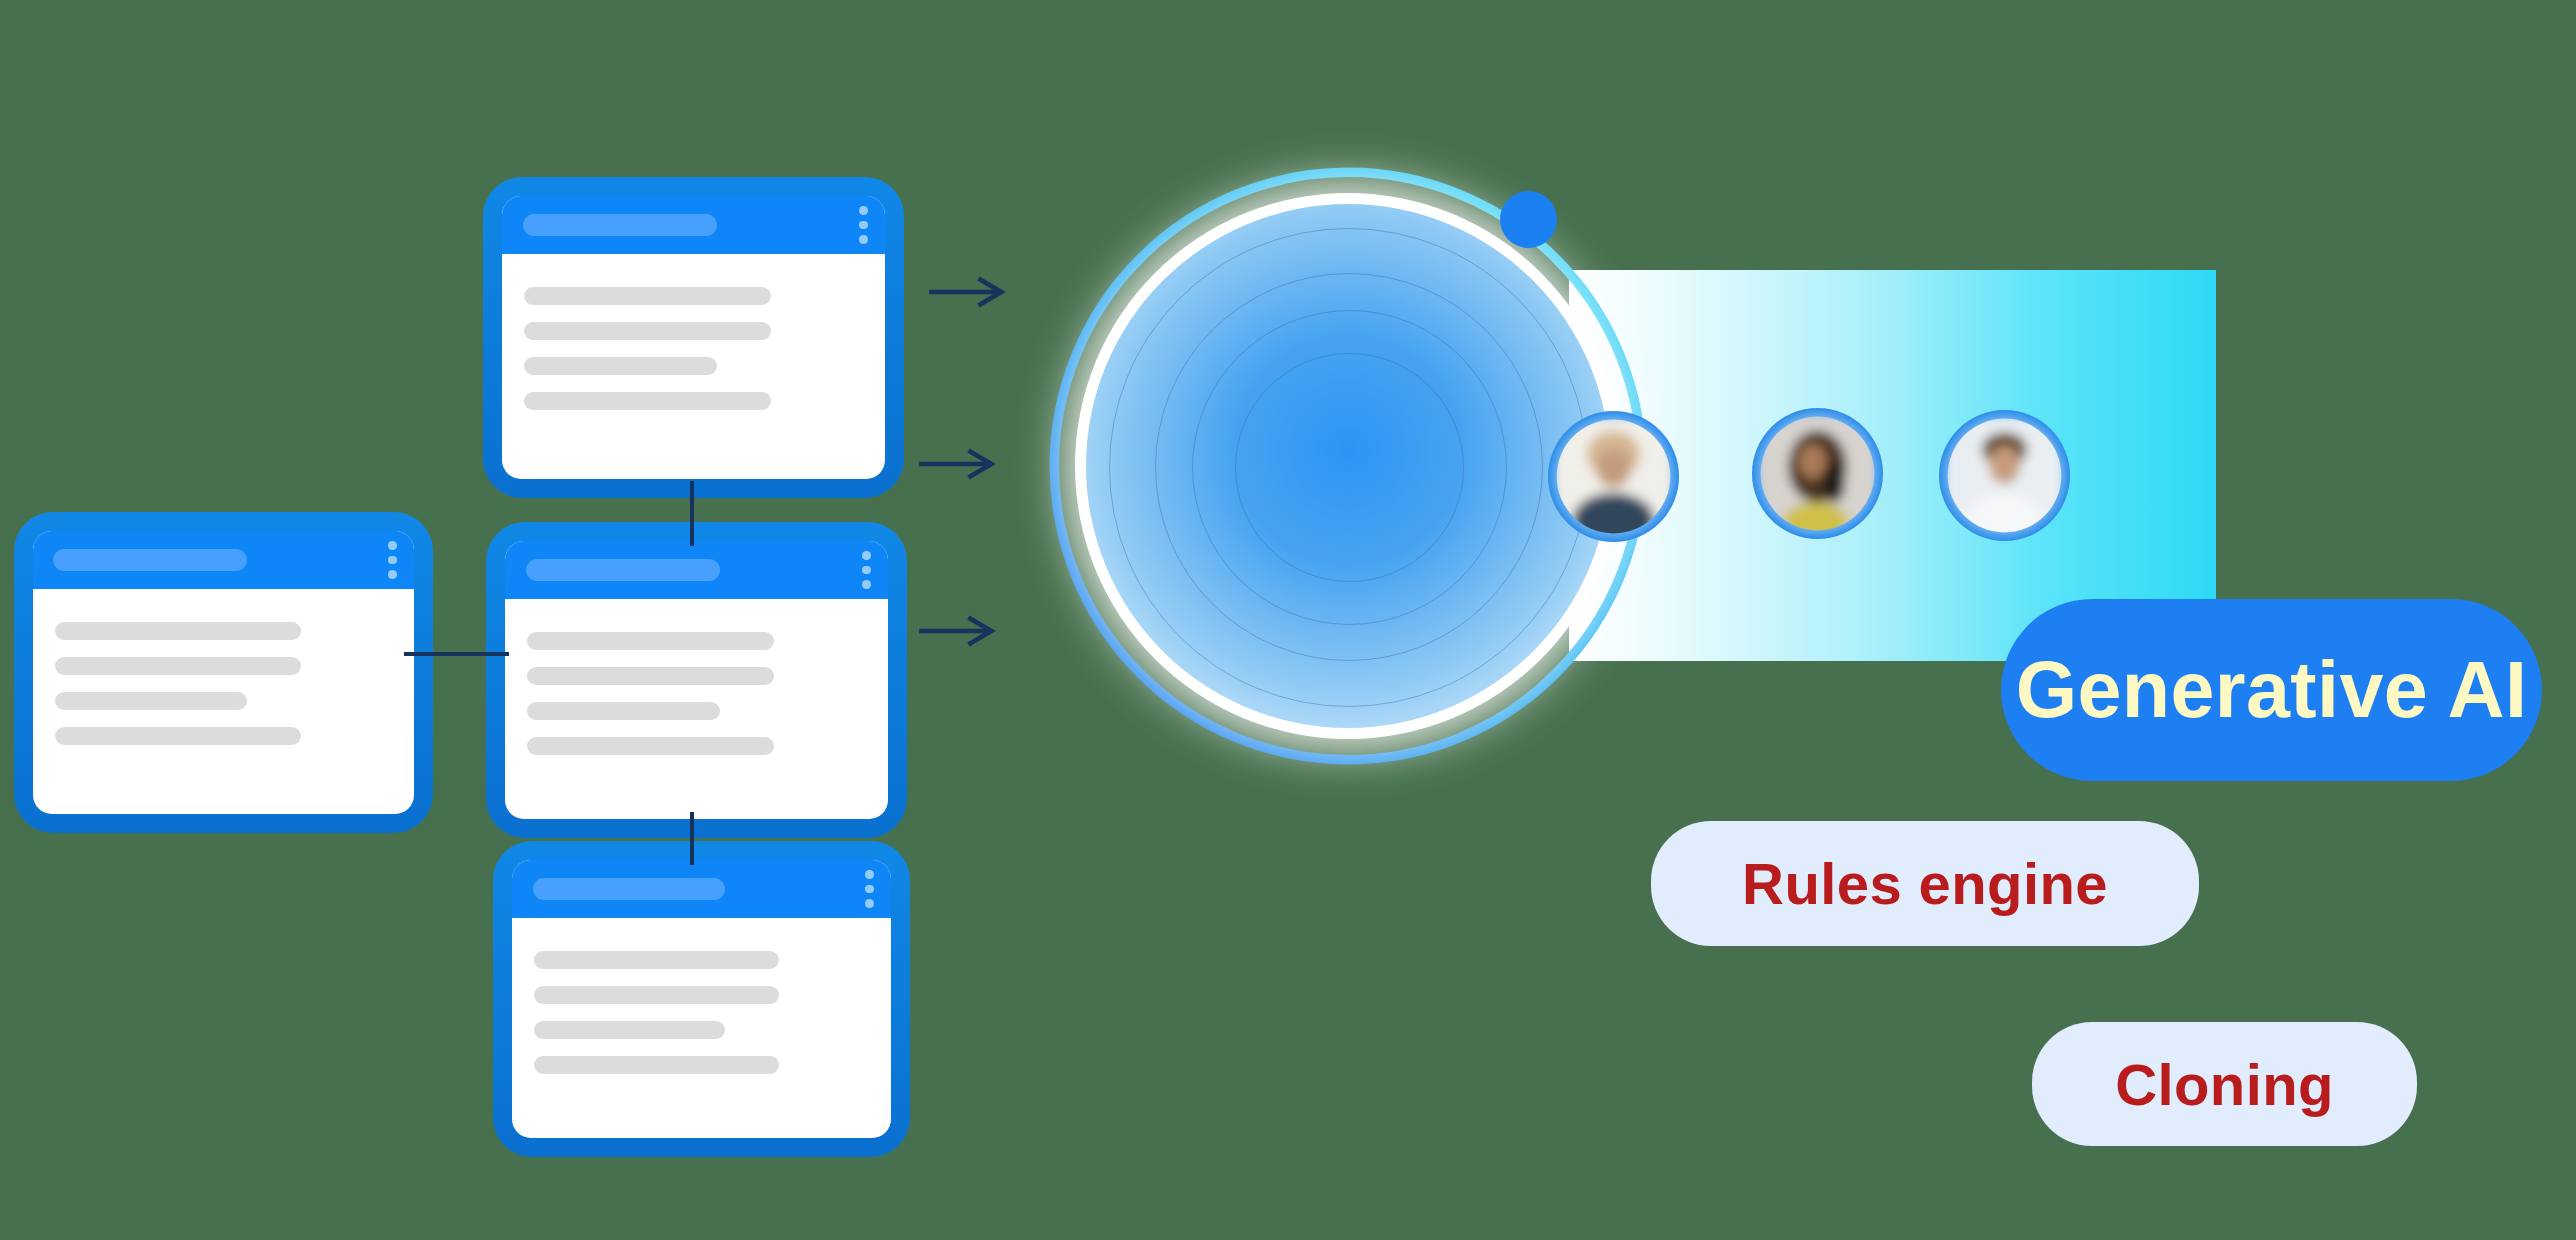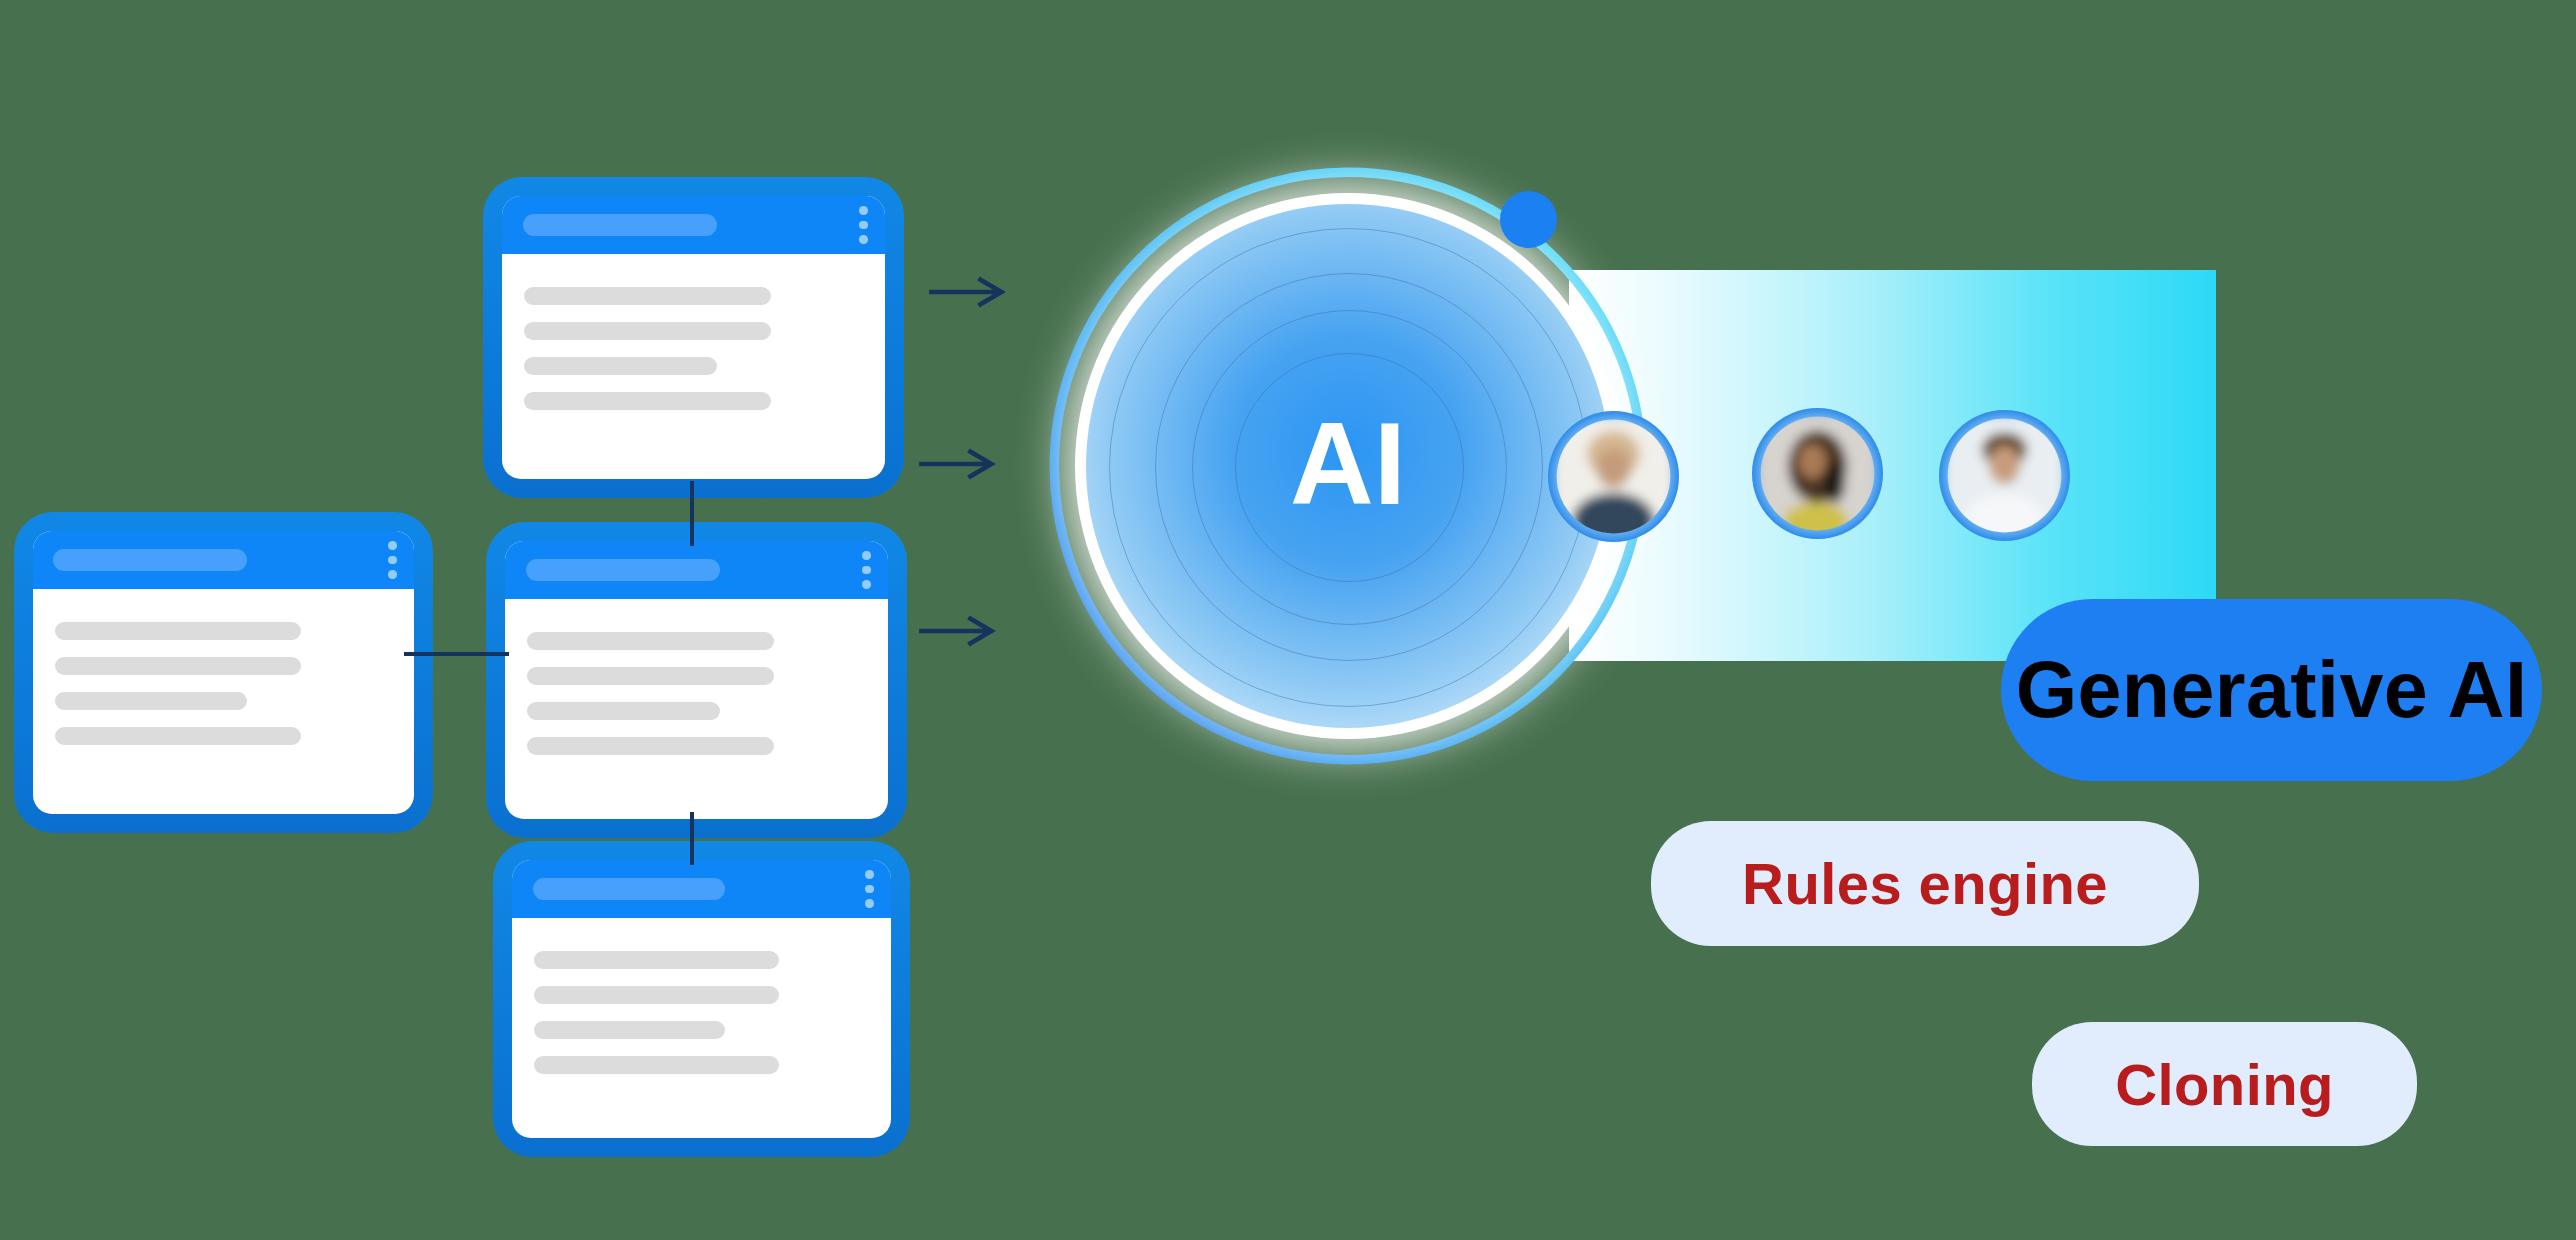--- a/index.html
+++ b/index.html
@@ -84,21 +84,21 @@
   .avatar-2{left:1752px;top:408px;}
   .avatar-3{left:1939px;top:410px;}
 
   
   .pill{
     position:absolute;display:flex;align-items:center;justify-content:center;
     font-weight:bold;letter-spacing:0.4px;white-space:nowrap;
   }
   .pill-light{background:#e1ecfc;color:#b91c1c;font-size:58px;border-radius:60px;}
   .pill-generative{left:2001px;top:599px;width:541px;height:182px;border-radius:91px;
-    background:#1d7ff2;color:#000000;font-size:79px;}
+    background:#1d7ff2;color:#fef9c3;font-size:79px;}
   .pill-rules{left:1651px;top:821px;width:548px;height:125px;}
   .pill-masking{left:1186px;top:892px;width:391px;height:122px;}
   .pill-cloning{left:2032px;top:1022px;width:385px;height:124px;}
 </style>
 </head>
 <body>
 
 <div id="stage">
 
   <div class="band"></div>
@@ -112,21 +112,20 @@
       </linearGradient>
     </defs>
     <circle cx="354" cy="354" r="342" fill="none" stroke="url(#orbitGrad)" stroke-width="11"></circle>
   </svg>
   <div class="glow-disc"></div>
   <div class="grad-disc"></div>
   <div class="ai-ring ring-a"></div>
   <div class="ai-ring ring-b"></div>
   <div class="ai-ring ring-c"></div>
   <div class="ai-ring ring-d"></div>
-  <div class="ai-label">AI</div>
   <div class="orbit-dot"></div>
 
   <div class="avatar avatar-1">
     <svg viewBox="0 0 152 152" width="131" height="131">
       <defs>
         <radialGradient id="rim1">
             <stop offset="0.55" stop-color="#cde8fb"></stop>
             <stop offset="0.8" stop-color="#7dbdf4"></stop>
             <stop offset="1" stop-color="#2e8ce9"></stop>
           </radialGradient>

